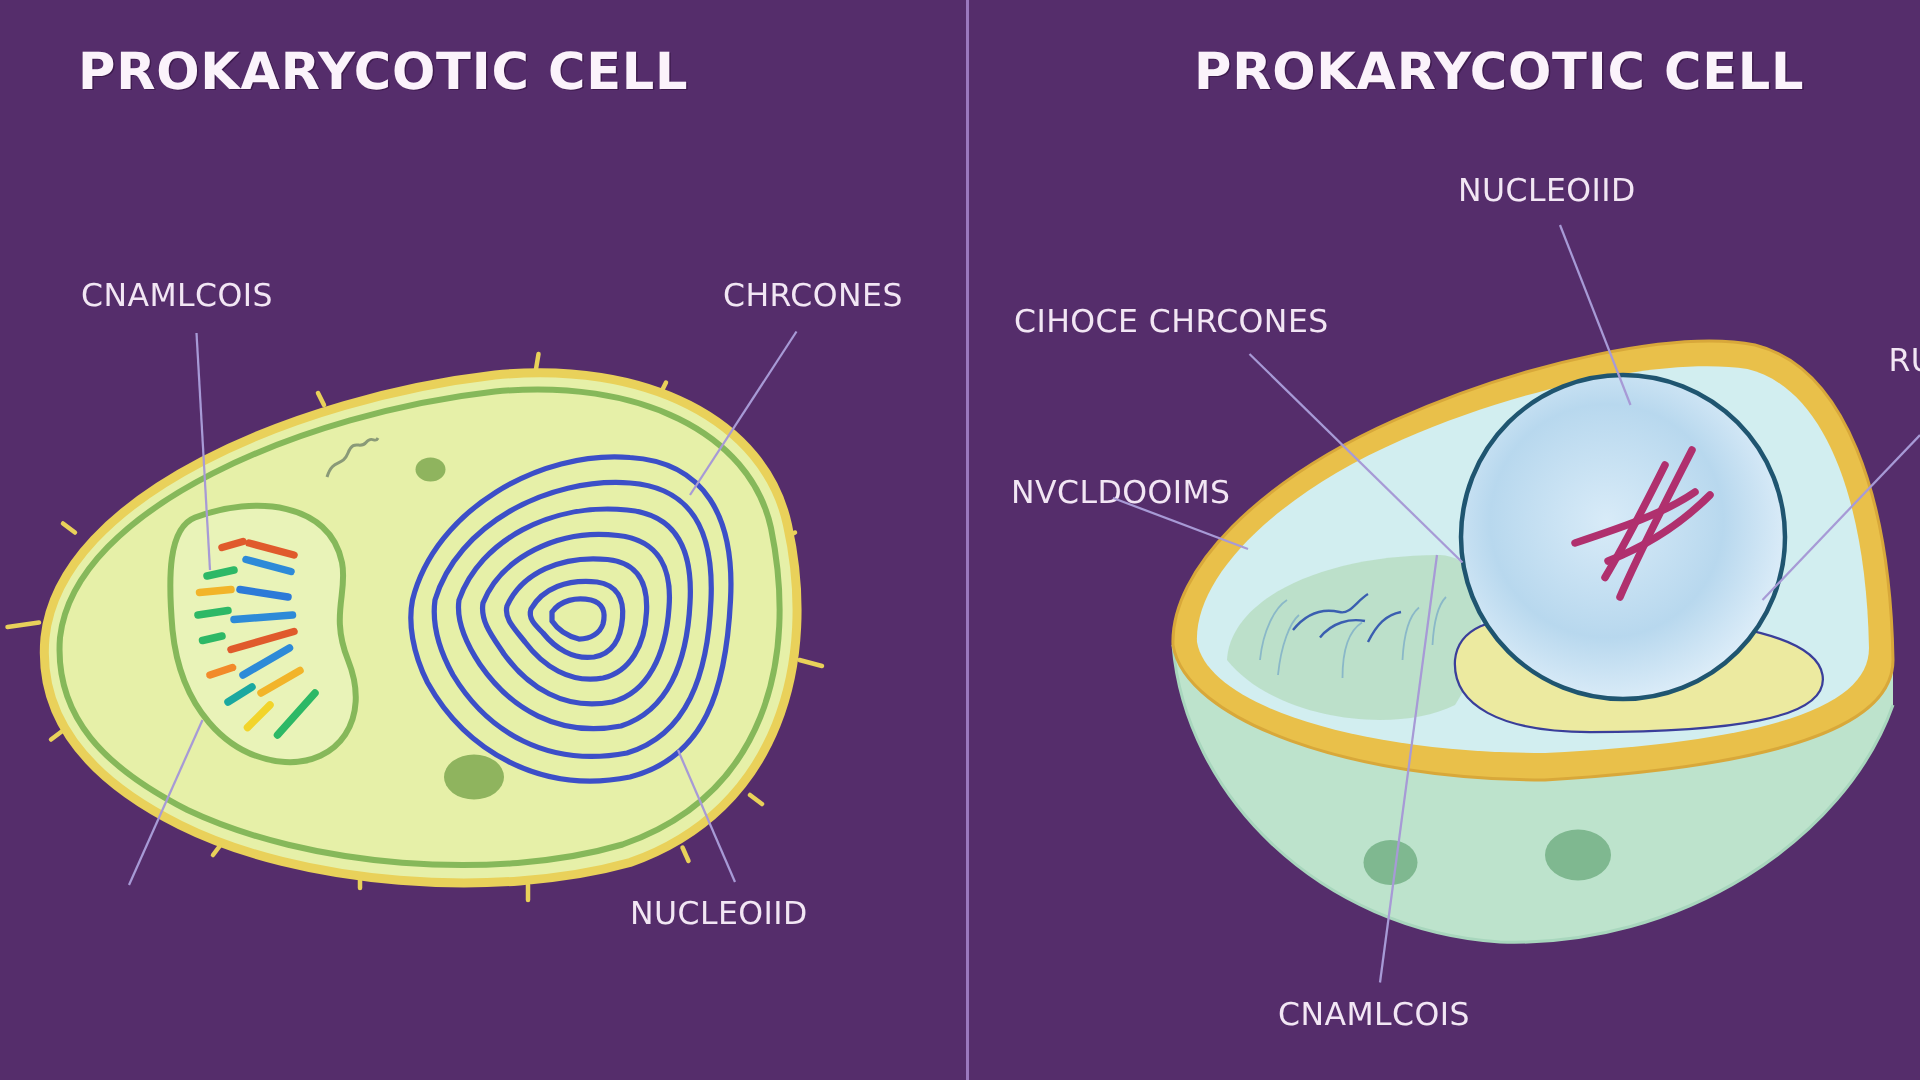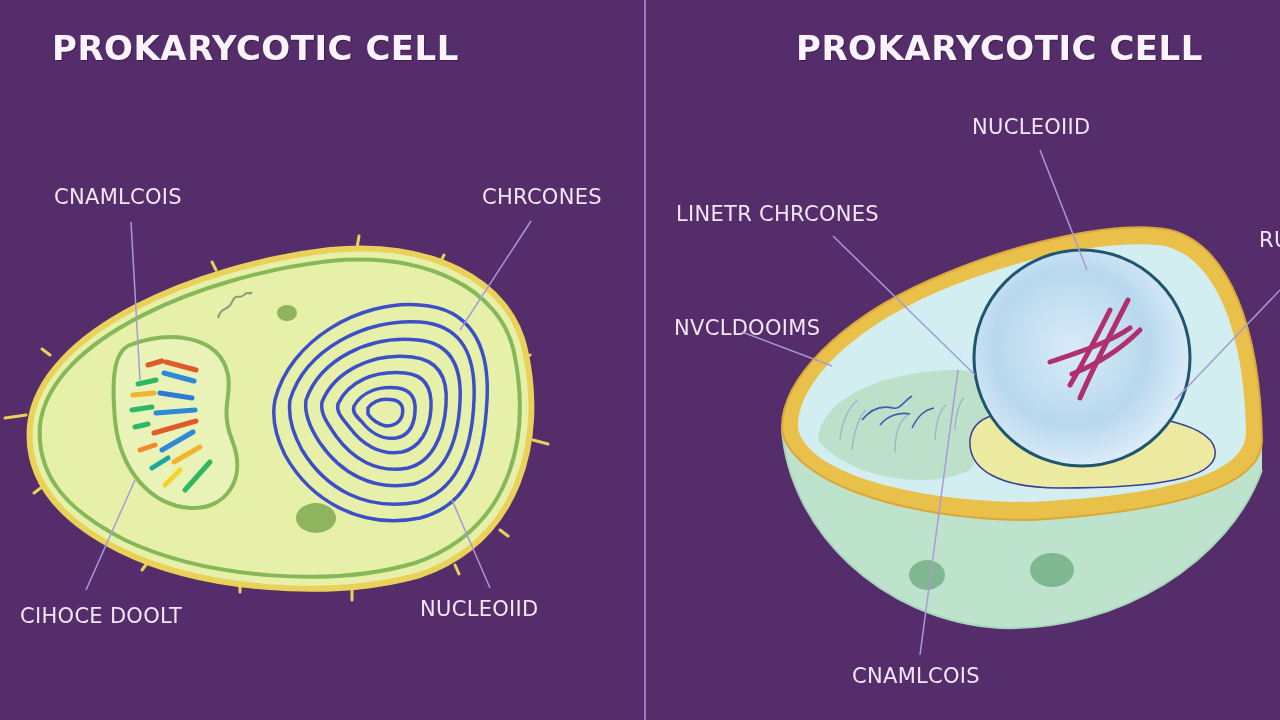--- a/index.html
+++ b/index.html
@@ -27,31 +27,30 @@
     }
     svg.diagram { position: absolute; left: 0; top: 0; }
   </style>
 </head>
 <body>
 
 <div class="panel panel-left">
   <div class="title" style="left:52px; top:28px;">PROKARYCOTIC CELL</div>
   <div class="label" style="left:54px; top:185px;">CNAMLCOIS</div>
   <div class="label" style="left:482px; top:185px;">CHRCONES</div>
-  <div class="label" style="left:20px; top:604px;">CIHOCE DOOLT</div>
   <div class="label" style="left:420px; top:597px;">NUCLEOIID</div>
 </div>
 
 <div class="divider"></div>
 
 <div class="panel panel-right">
   <div class="title" style="left:150px; top:28px;">PROKARYCOTIC CELL</div>
 </div>
 <div class="label" style="left:972px; top:115px;">NUCLEOIID</div>
-<div class="label" style="left:676px; top:202px;">LINETR CHRCONES</div>
+<div class="label" style="left:676px; top:202px;">CIHOCE CHRCONES</div>
 <div class="label" style="left:674px; top:296px;margin-top:20px;">NVCLDOOIMS</div>
 <div class="label" style="left:1259px; top:228px;">RU</div>
 <div class="label" style="left:852px; top:664px;">CNAMLCOIS</div>
 
 <svg class="diagram" width="1280" height="720" viewBox="0 0 1280 720">
 
   <g>
 
     <g stroke="#e9d15a" stroke-width="3" stroke-linecap="round">
       <line x1="357" y1="248" x2="359" y2="236"></line>

